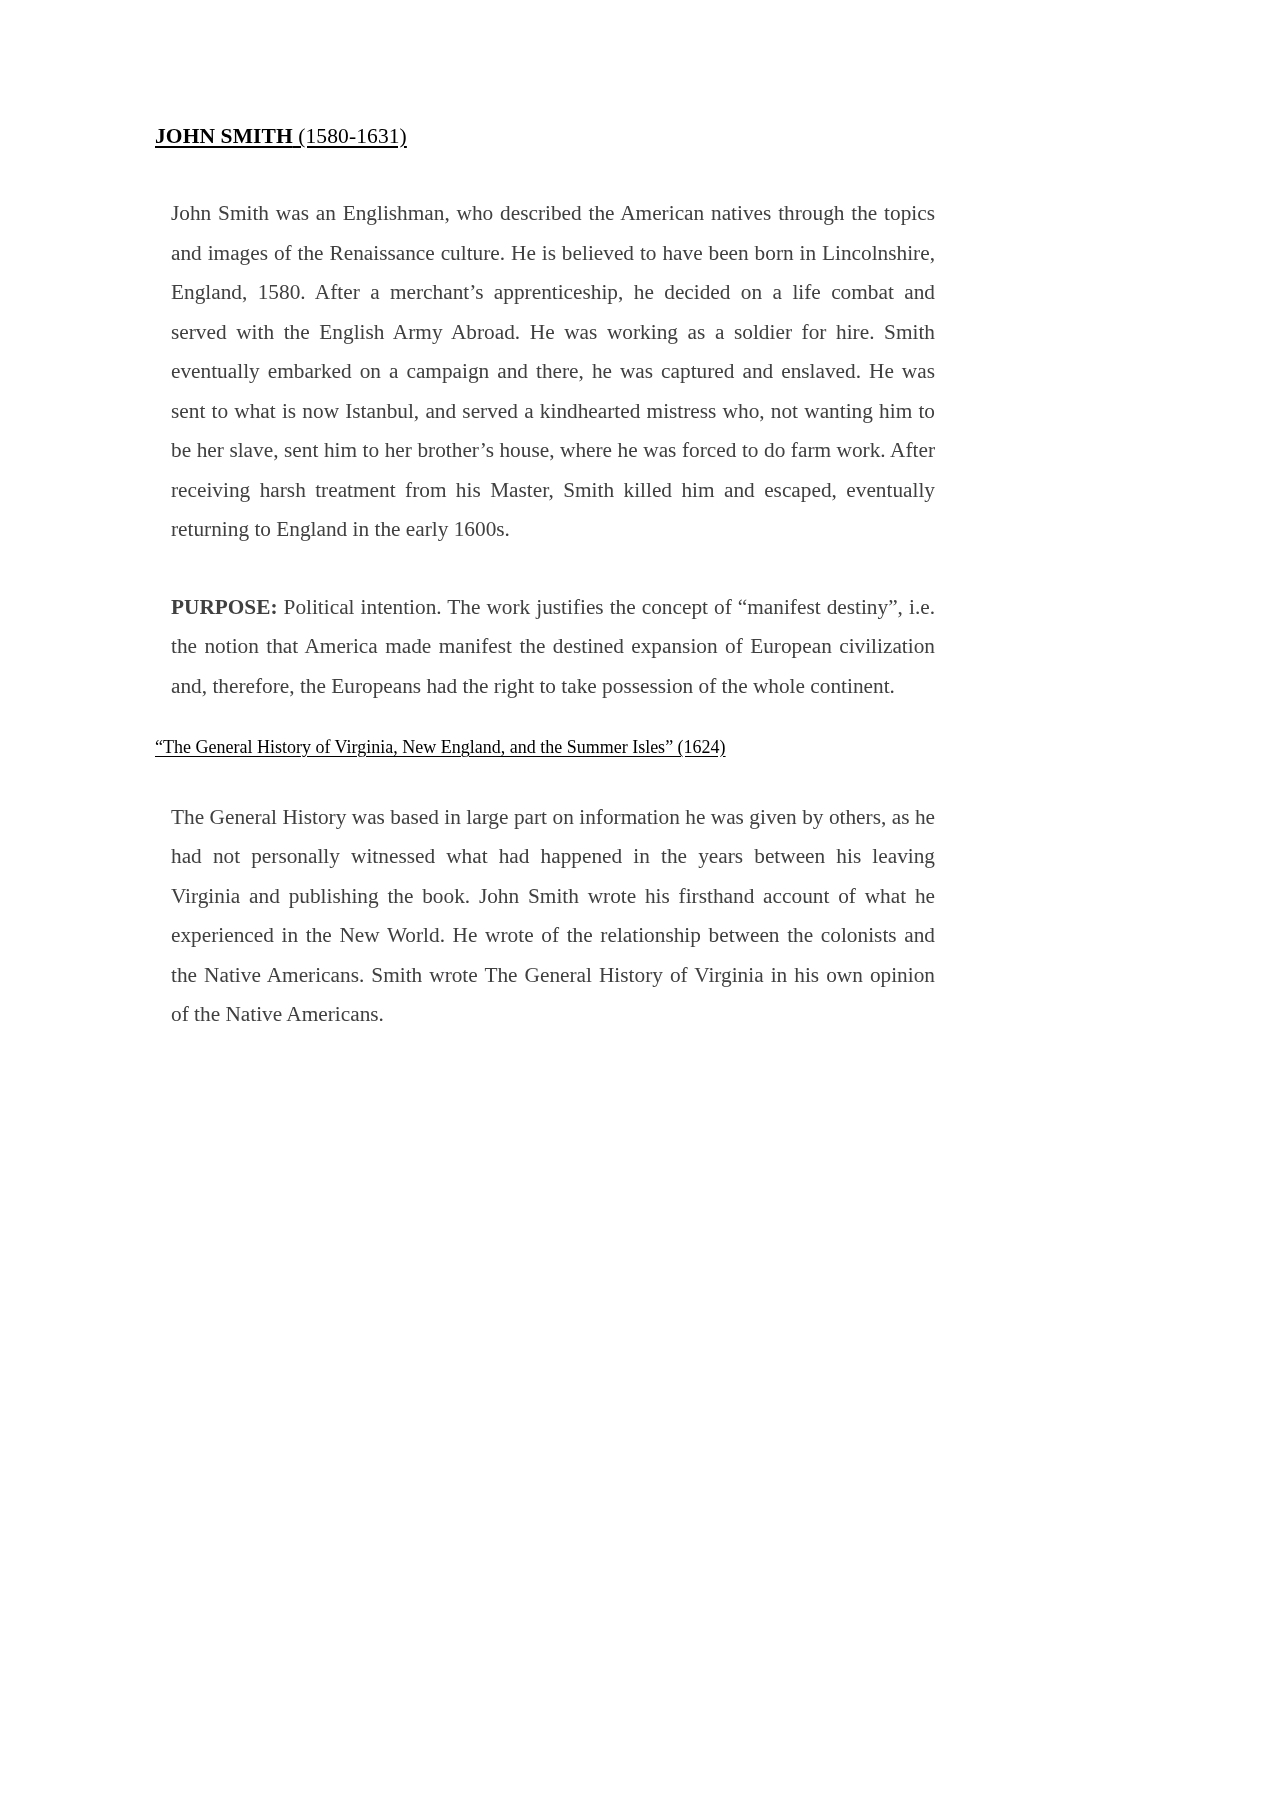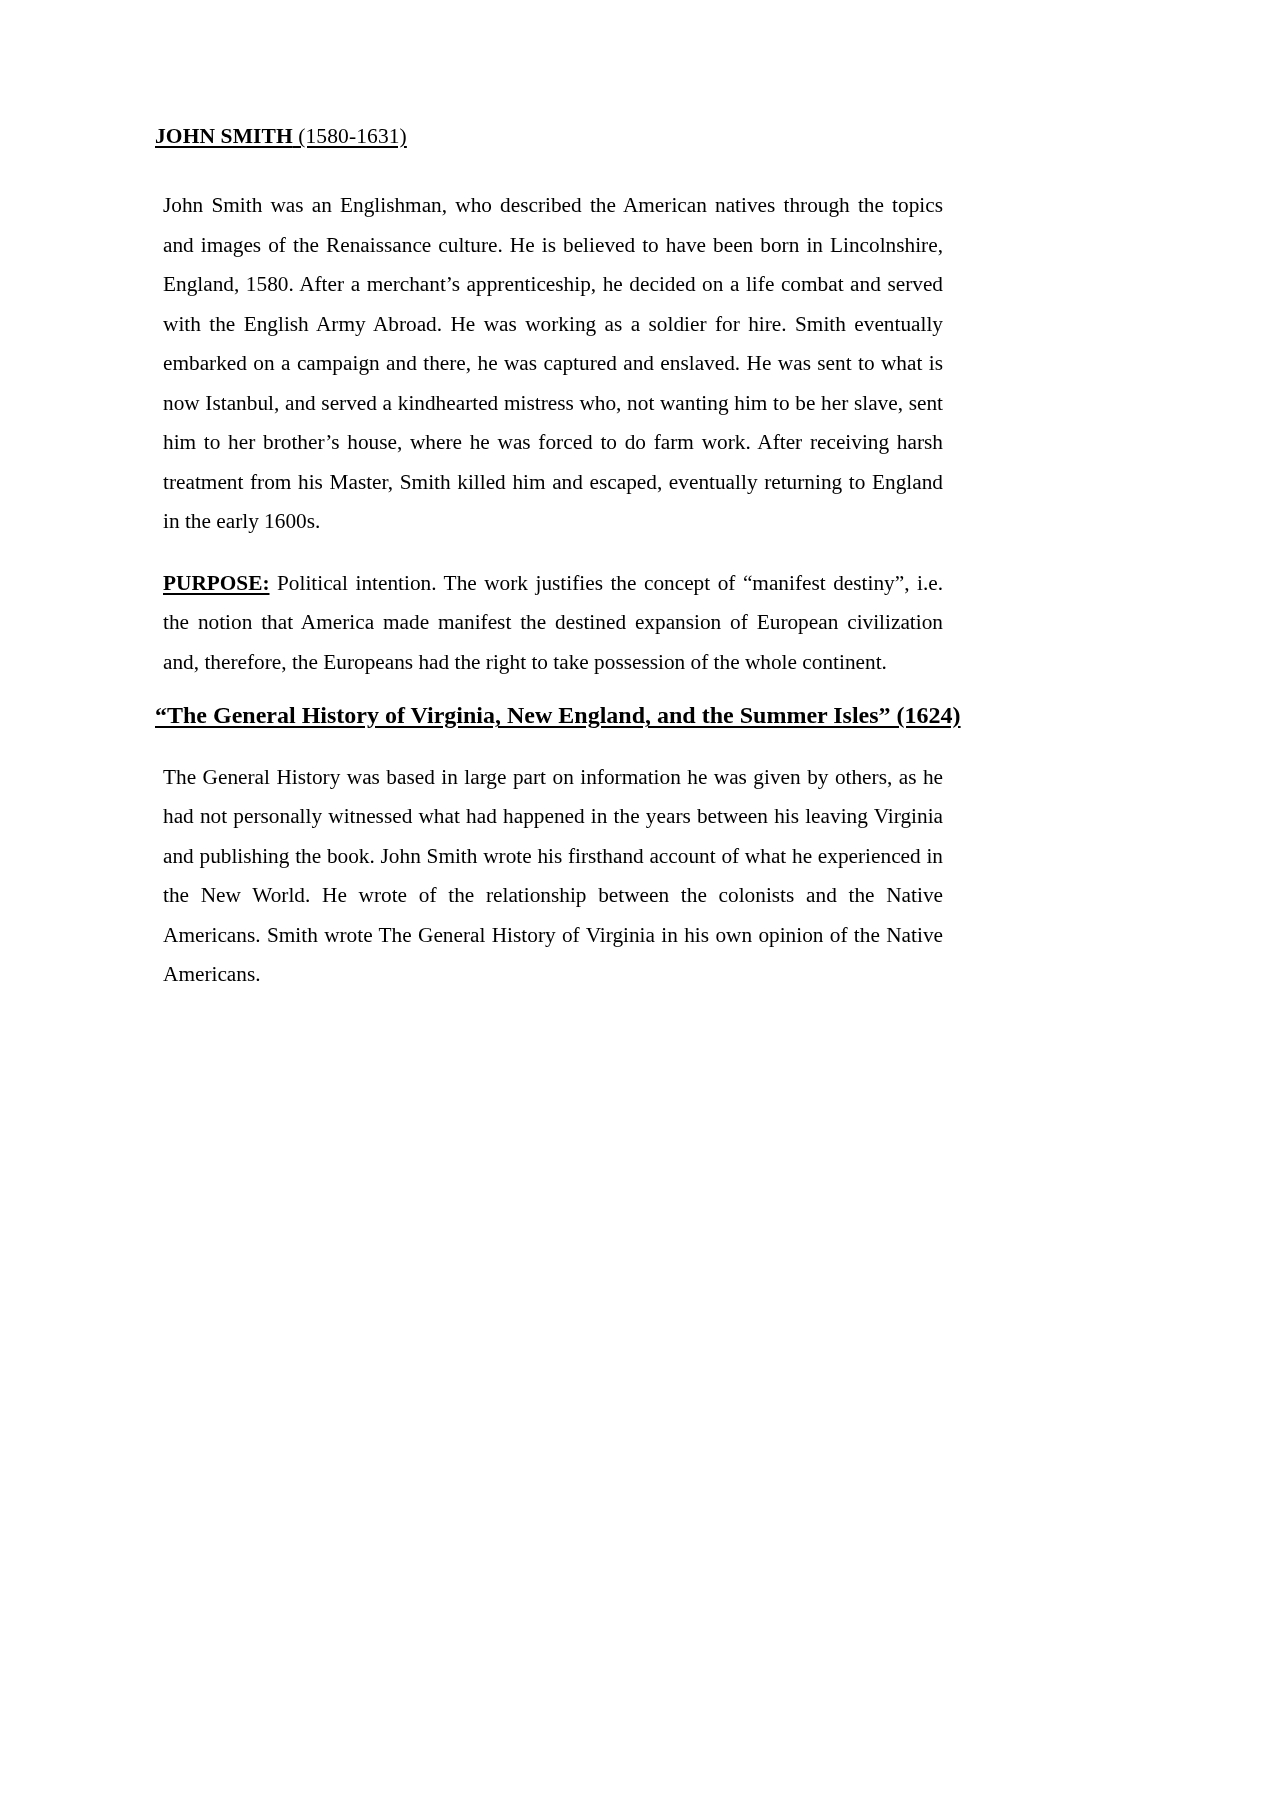--- a/index.html
+++ b/index.html
@@ -43,42 +43,41 @@
   .doc-title .tt-plain {
     font-weight: normal;
     text-decoration: underline;
     text-underline-offset: 3px;
   }
   p.para {
     font-size: 21.3px;
     line-height: 39.5px;
     text-align: justify;
     text-justify: inter-word;
-    margin: 8px;
+    margin: 16px;
     padding: 0;
-    color: #000000;
+    color: #404040;
   }
   .gap-title {
     height: 27px;
   }
   .gap-para {
     height: 6px;
   }
   .gap-head {
     height: 8px;
   }
   .lead-in {
     font-weight: bold;
-    text-decoration: underline;
     text-underline-offset: 3px;
   }
   h2.section-head {
-    font-size: 24px;
+    font-size: 18px;
     line-height: 39.5px;
-    font-weight: bold;
+    font-weight: normal;
     margin: 0;
     padding: 0;
     text-decoration: underline;
     text-underline-offset: 3px;
     white-space: nowrap;
   }
   
   .content { -webkit-font-smoothing: antialiased; }
 </style>
 </head>

